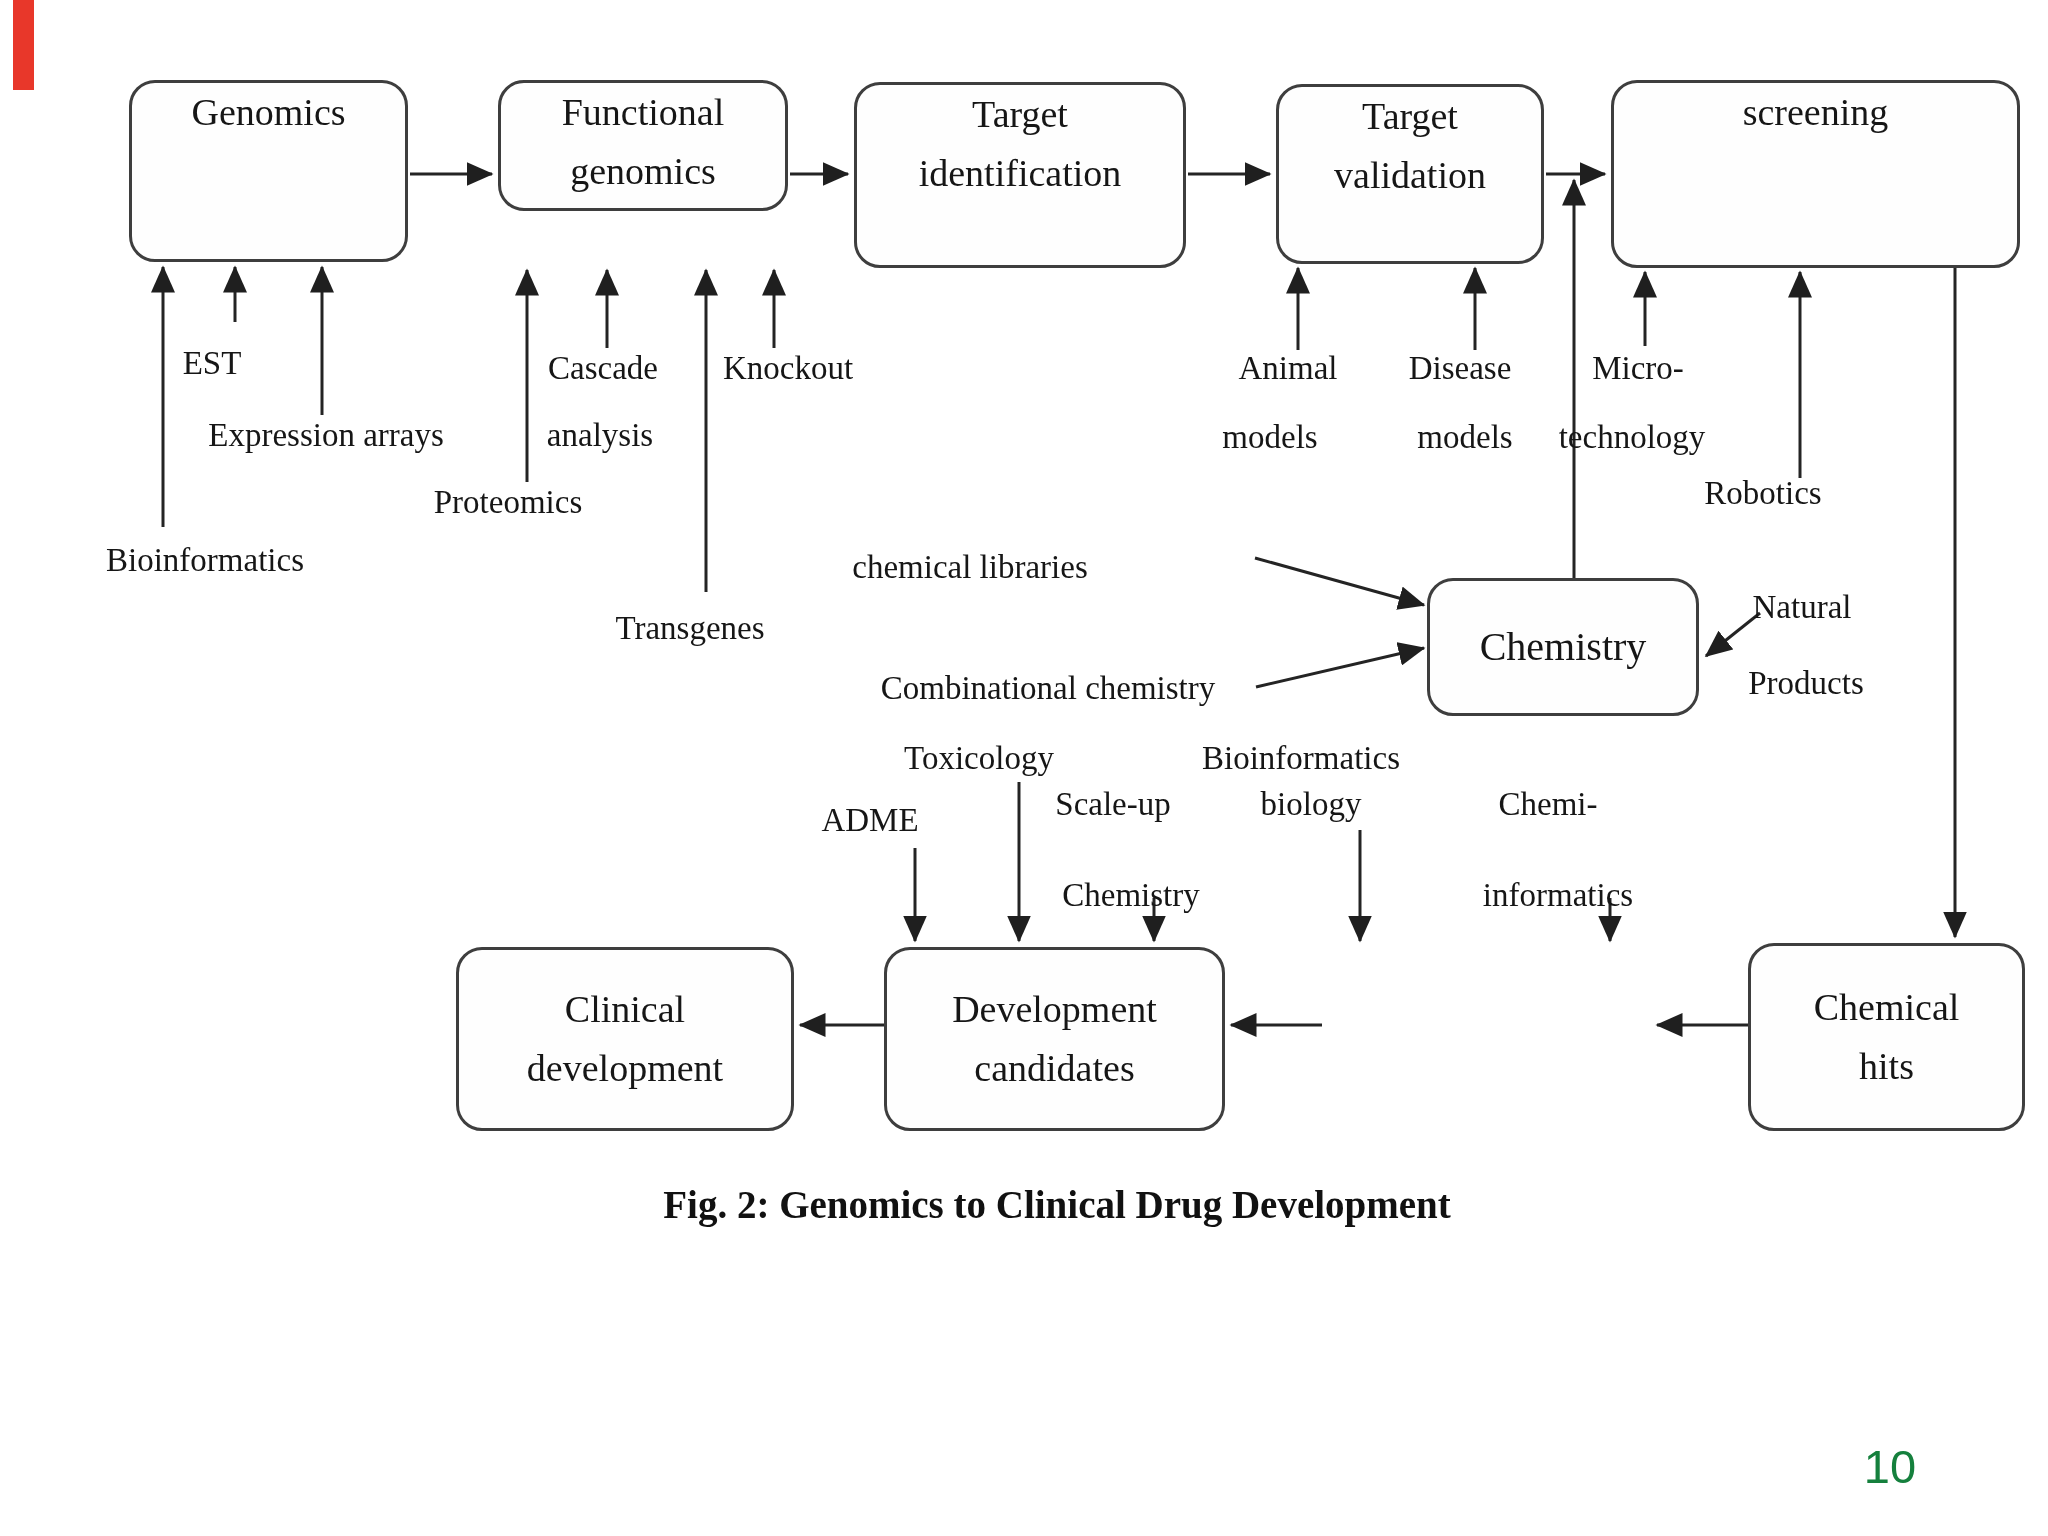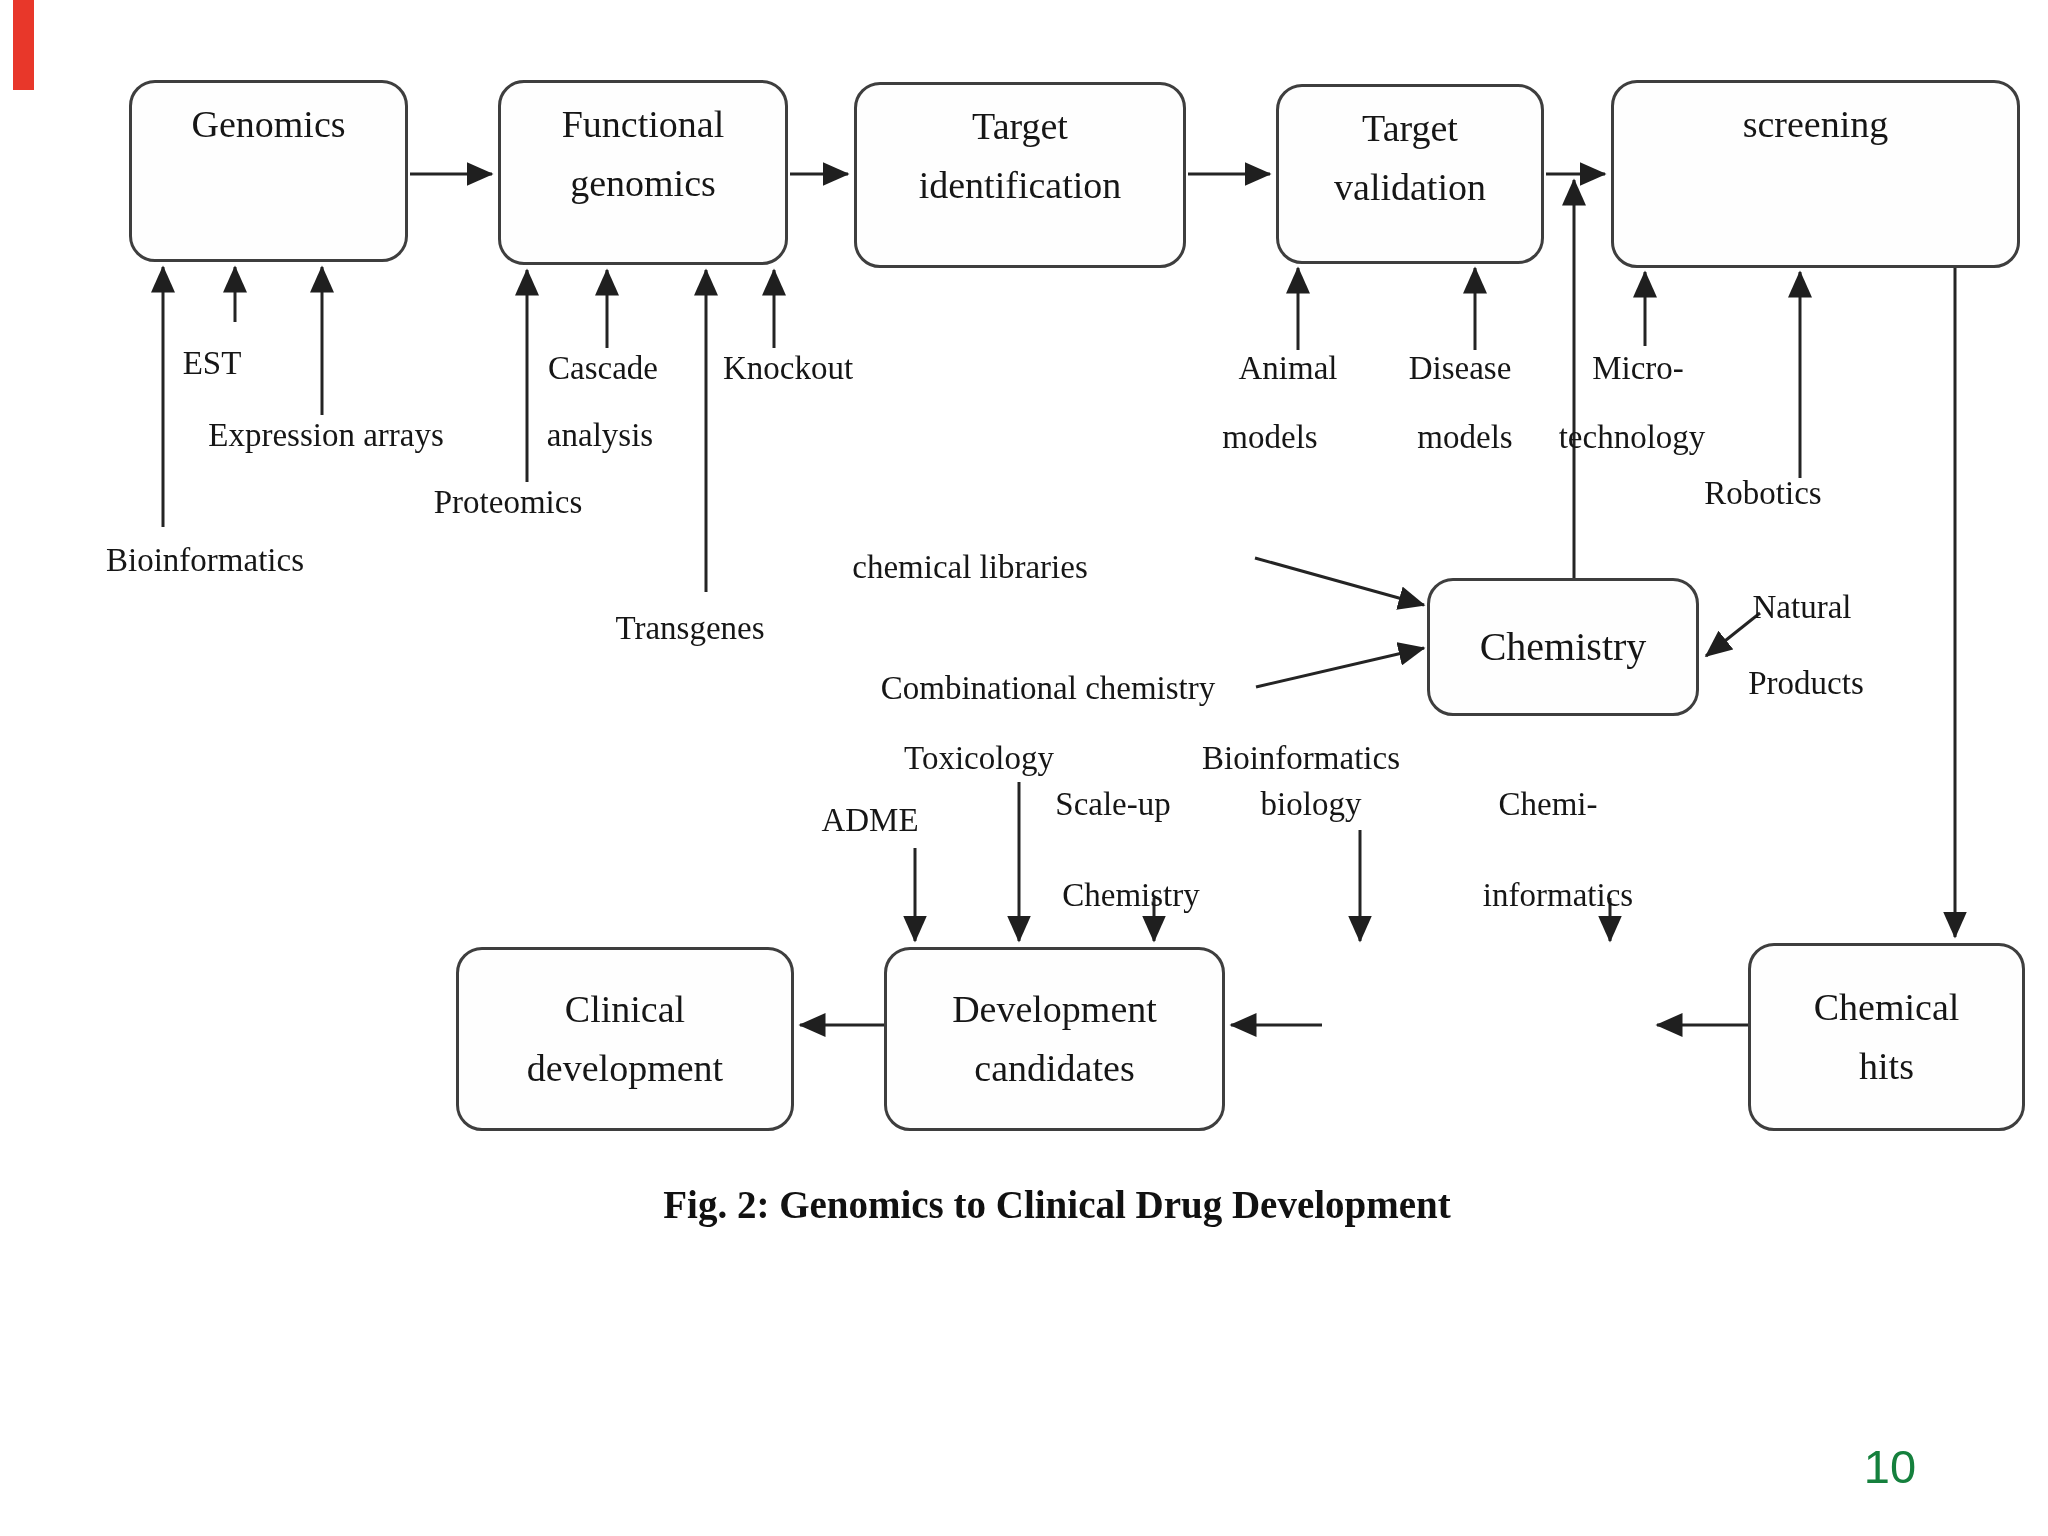--- a/index.html
+++ b/index.html
@@ -2,21 +2,21 @@
 <html><head>
 <meta charset="utf-8">
 <style>
   html,body{margin:0;padding:0;background:#ffffff;}
   #stage{position:relative;width:2048px;height:1536px;background:#ffffff;overflow:hidden;
          font-family:"Liberation Serif",serif;}
   #arrows{position:absolute;left:0;top:0;width:2048px;height:1536px;pointer-events:none;}
   .box{position:absolute;box-sizing:border-box;background:#fefefe;border:3px solid #3e3e3e;
        border-radius:26px;display:flex;flex-direction:column;align-items:center;
        font-size:38px;color:#161616;line-height:1.55;z-index:2;}
-  .va-top{justify-content:flex-start;padding-top:12px;}
+  .va-top{justify-content:flex-start;}
   .va-center{justify-content:center;}
   .box-line{white-space:nowrap;text-align:center;}
   .ann{position:absolute;transform:translate(-50%,-50%);white-space:nowrap;
        font-size:33px;color:#161616;z-index:3;}
   .caption{position:absolute;transform:translate(-50%,-50%);white-space:nowrap;
        font-weight:700;font-size:39px;color:#111111;font-family:"Liberation Serif",serif;}
   .pagenum{position:absolute;transform:translate(-50%,-50%);
        font-family:"Liberation Sans",sans-serif;font-size:47px;color:#15803d;}
   .red-strip{position:absolute;left:13px;top:0;width:21px;height:90px;background:#e8372a;}
 </style>
@@ -61,21 +61,21 @@
       <line x1="1322" y1="1025" x2="1231" y2="1025" stroke="#242424" stroke-width="3" marker-end="url(#ah)"></line>
       <line x1="1748" y1="1025" x2="1657" y2="1025" stroke="#242424" stroke-width="3" marker-end="url(#ah)"></line>
     </svg>
 
   <div class="caption" style="left:1057px;top:1204px;">Fig. 2: Genomics to Clinical Drug Development</div>
 
   <div class="pagenum" style="left:1890px;top:1466px;">10</div>
 <div class="box va-top" style="left: 129px; top: 80px; width: 279px; height: 182px;">
       <div class="box-line">Genomics</div>
     </div>
-    <div class="box va-top" style="left: 498px; top: 80px; width: 290px; height: 185px;">
+    <div class="box va-top" style="left: 498px; top: 80px; width: 290px; height: 131px;">
       <div class="box-line">Functional</div>
       <div class="box-line">genomics</div>
     </div>
     <div class="box va-top" style="left: 854px; top: 82px; width: 332px; height: 186px;">
       <div class="box-line">Target</div>
       <div class="box-line">identification</div>
     </div>
     <div class="box va-top" style="left: 1276px; top: 84px; width: 268px; height: 180px;">
       <div class="box-line">Target</div>
       <div class="box-line">validation</div>

